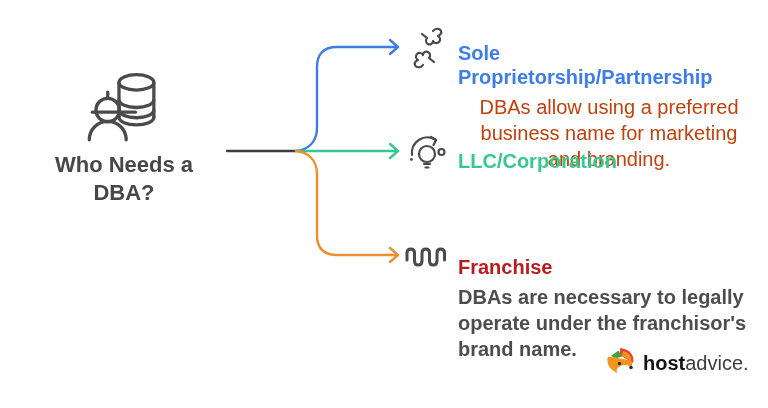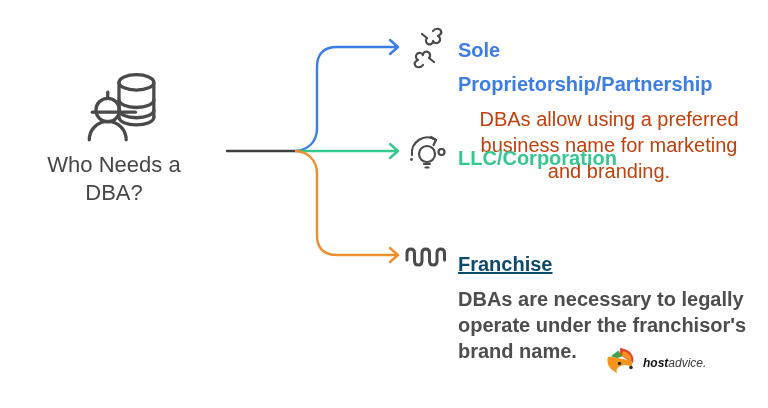--- a/index.html
+++ b/index.html
@@ -5,29 +5,29 @@
   html,body{margin:0;padding:0;background:#fff;}
   .canvas{
     position:relative;width:768px;height:408px;background:#fff;overflow:hidden;
     font-family:"Liberation Sans",sans-serif;
   }
   .abs{position:absolute;}
   svg{display:block;}
   .connectors{position:absolute;left:0;top:0;}
   .root-icon{left:78px;top:66px;width:82px;height:82px;}
   .root-title{
-    left:22px;top:151px;width:184px;text-align:center;
-    font-size:22px;font-weight:400;line-height:28px;white-space:pre-line;
+    left:32px;top:151px;width:184px;text-align:center;
+    font-size:22px;font-weight:700;line-height:28px;white-space:pre-line;
   }
   .branch-icon{width:44px;height:44px;}
   .branch-text{position:absolute;left:458px;width:302px;}
-  .branch-title{font-size:20px;font-weight:700;line-height:34px;margin:0 0 5px 0;}
+  .branch-title{font-size:20px;font-weight:700;line-height:24px;margin:8px 0 5px 0;}
   .branch-body{font-size:20px;line-height:26px;white-space:pre-line;}
   .logo{position:absolute;left:604px;top:346px;display:flex;align-items:center;gap:3px;}
-  .logo-text{font-size:12px;font-style:italic;white-space:nowrap;}
+  .logo-text{font-size:20px;white-space:nowrap;}
   .logo-bold{font-weight:700;}
 </style>
 </head>
 <body>
 
 <div class="canvas">
 
   <svg class="connectors" width="768" height="408" viewBox="0 0 768 408">
     <g fill="none" stroke-width="2.4" stroke-linecap="round" stroke-linejoin="round">
       <path d="M227,151 L296,151" stroke="#3F3F3F"></path>
@@ -82,21 +82,21 @@
   <div class="branch-text" style="top:141px;">
     <h2 class="branch-title" style="color: rgb(53, 201, 143);">LLC/Corporation</h2>
   </div>
 
   <svg class="abs" style="left:404px;top:242px;width:44px;height:30px;" viewBox="0 0 44 30">
     <g fill="none" stroke-width="3" stroke-linecap="round" stroke-linejoin="round" stroke="#4A4A4A">
       <path d="M3 18 L3 11 Q3 7 6.75 7 Q10.5 7 10.5 11 L10.5 19 Q10.5 23 14.25 23 Q18 23 18 19 L18 11 Q18 7 21.75 7 Q25.5 7 25.5 11 L25.5 19 Q25.5 23 29.25 23 Q33 23 33 19 L33 11 Q33 7 36.75 7 Q40.5 7 40.5 11 L40.5 18"></path>
     </g>
   </svg>
   <div class="branch-text" style="top:247px;">
-    <h2 class="branch-title" style="color: #0c4a6e; text-decoration: underline;">Franchise</h2>
+    <h2 class="branch-title" style="color: #b91c1c;">Franchise</h2>
     <div class="branch-body" style="color: rgb(77, 77, 77); font-weight: bold;">DBAs are necessary to legally
 operate under the franchisor's
 brand name.</div>
   </div>
 
   <div class="logo">
     <svg width="36" height="34" viewBox="0 0 36 32">
       <path d="M16 1 C26 2 31 9 29 16 L16 8 Z" fill="#E8432D"></path>
       <path d="M19 4 C25.5 6 28 10 27 14 L18 8.5 Z" fill="#F7941E"></path>
       <path d="M7 9 L14.5 3.5 L18 9.5 Q12 12.5 7 9 Z" fill="#43A047"></path>

